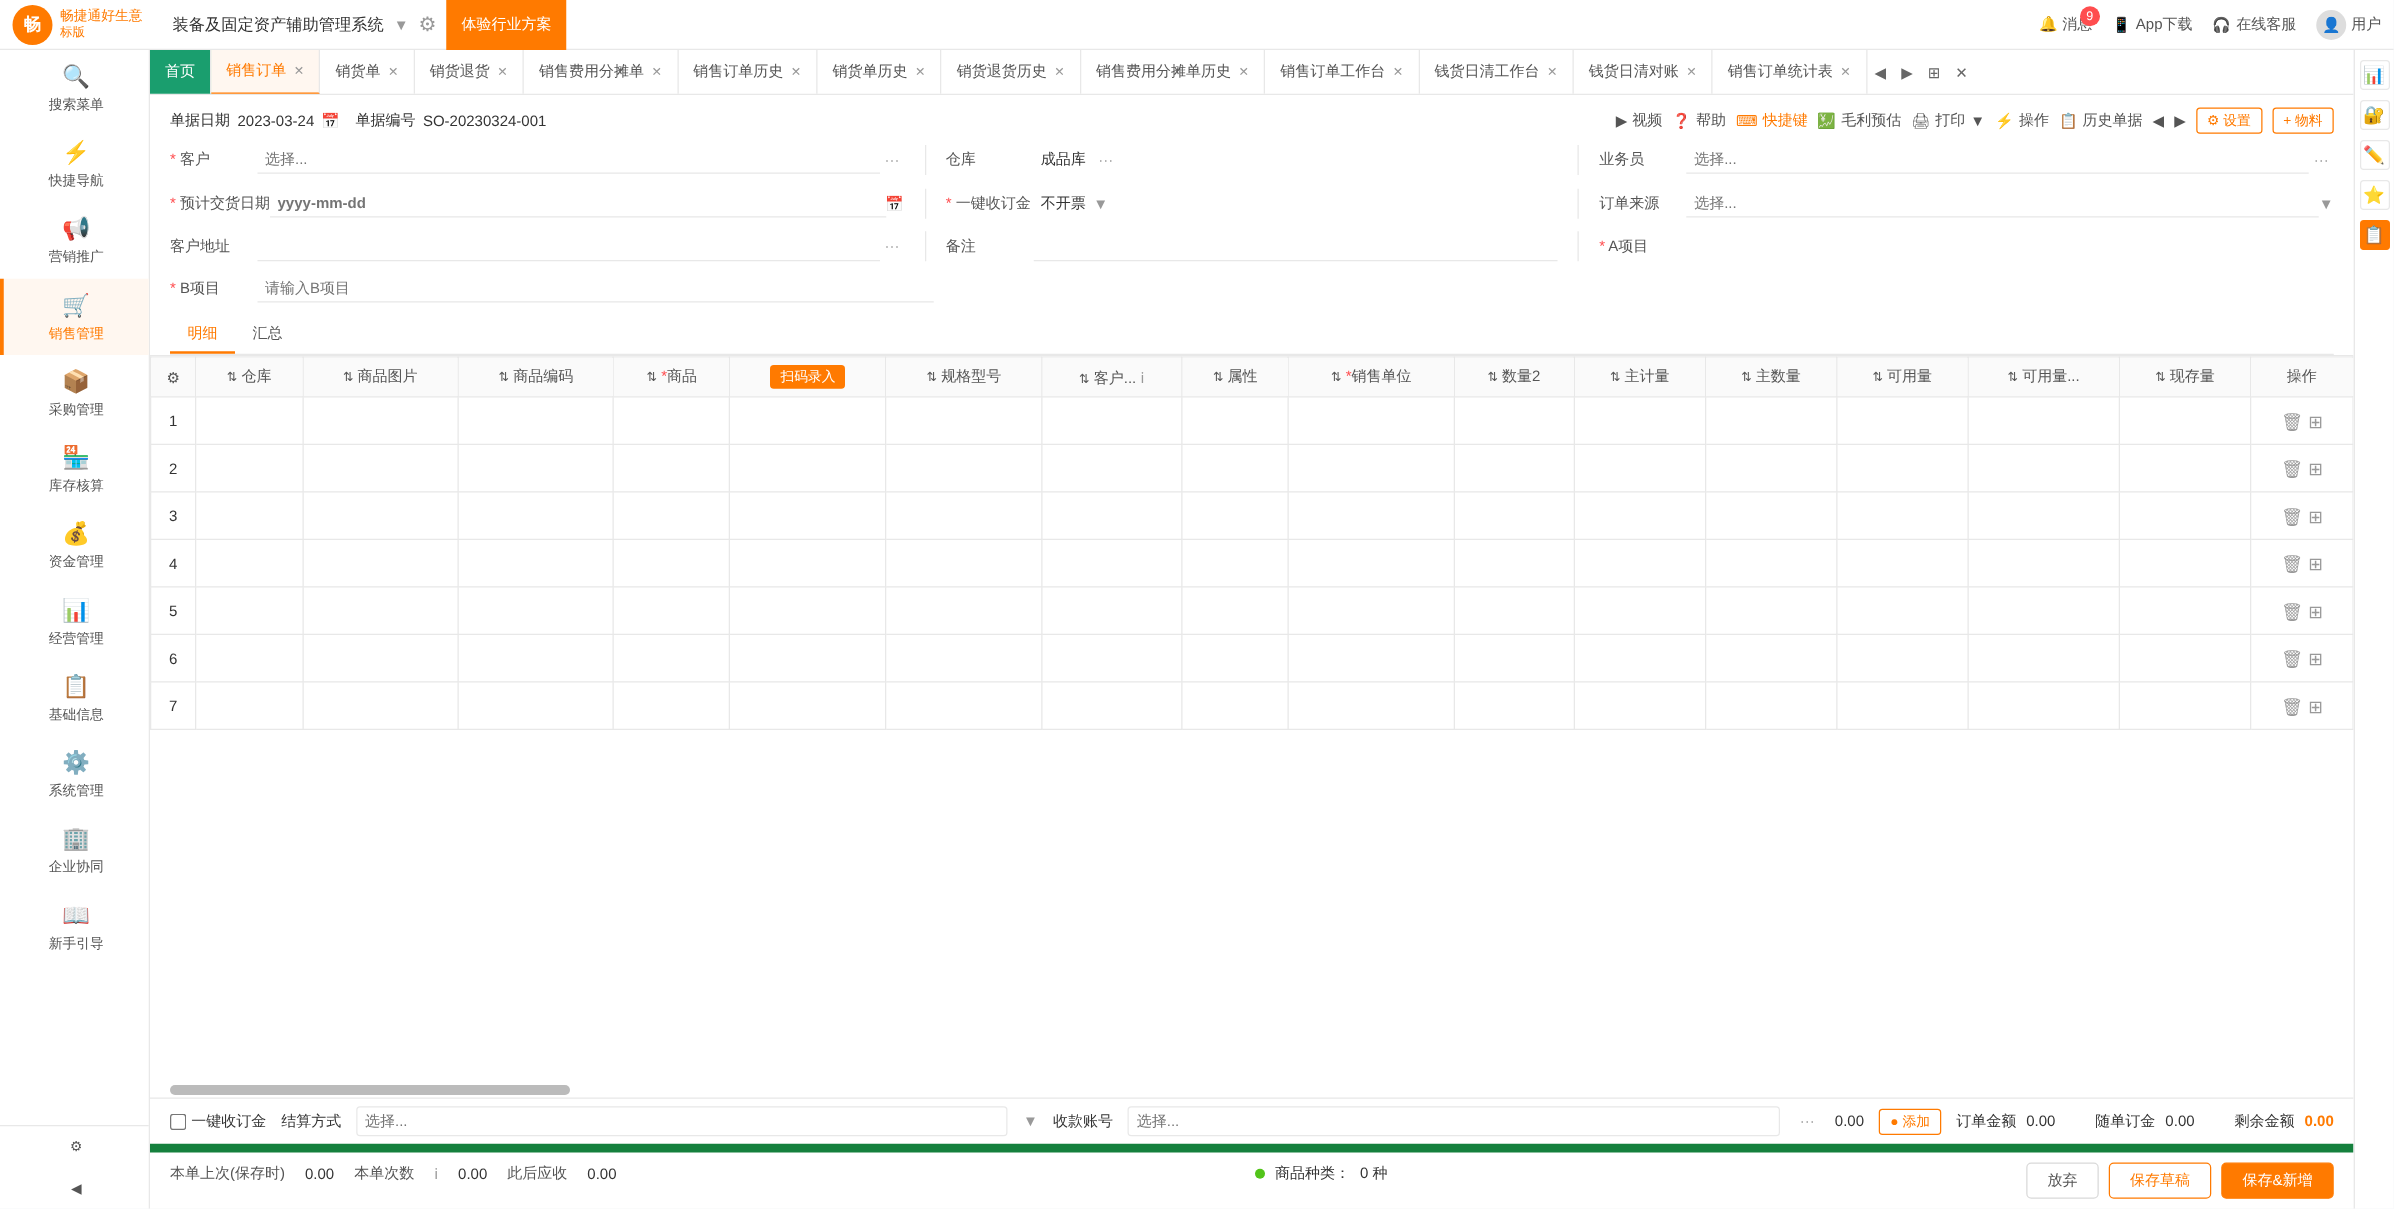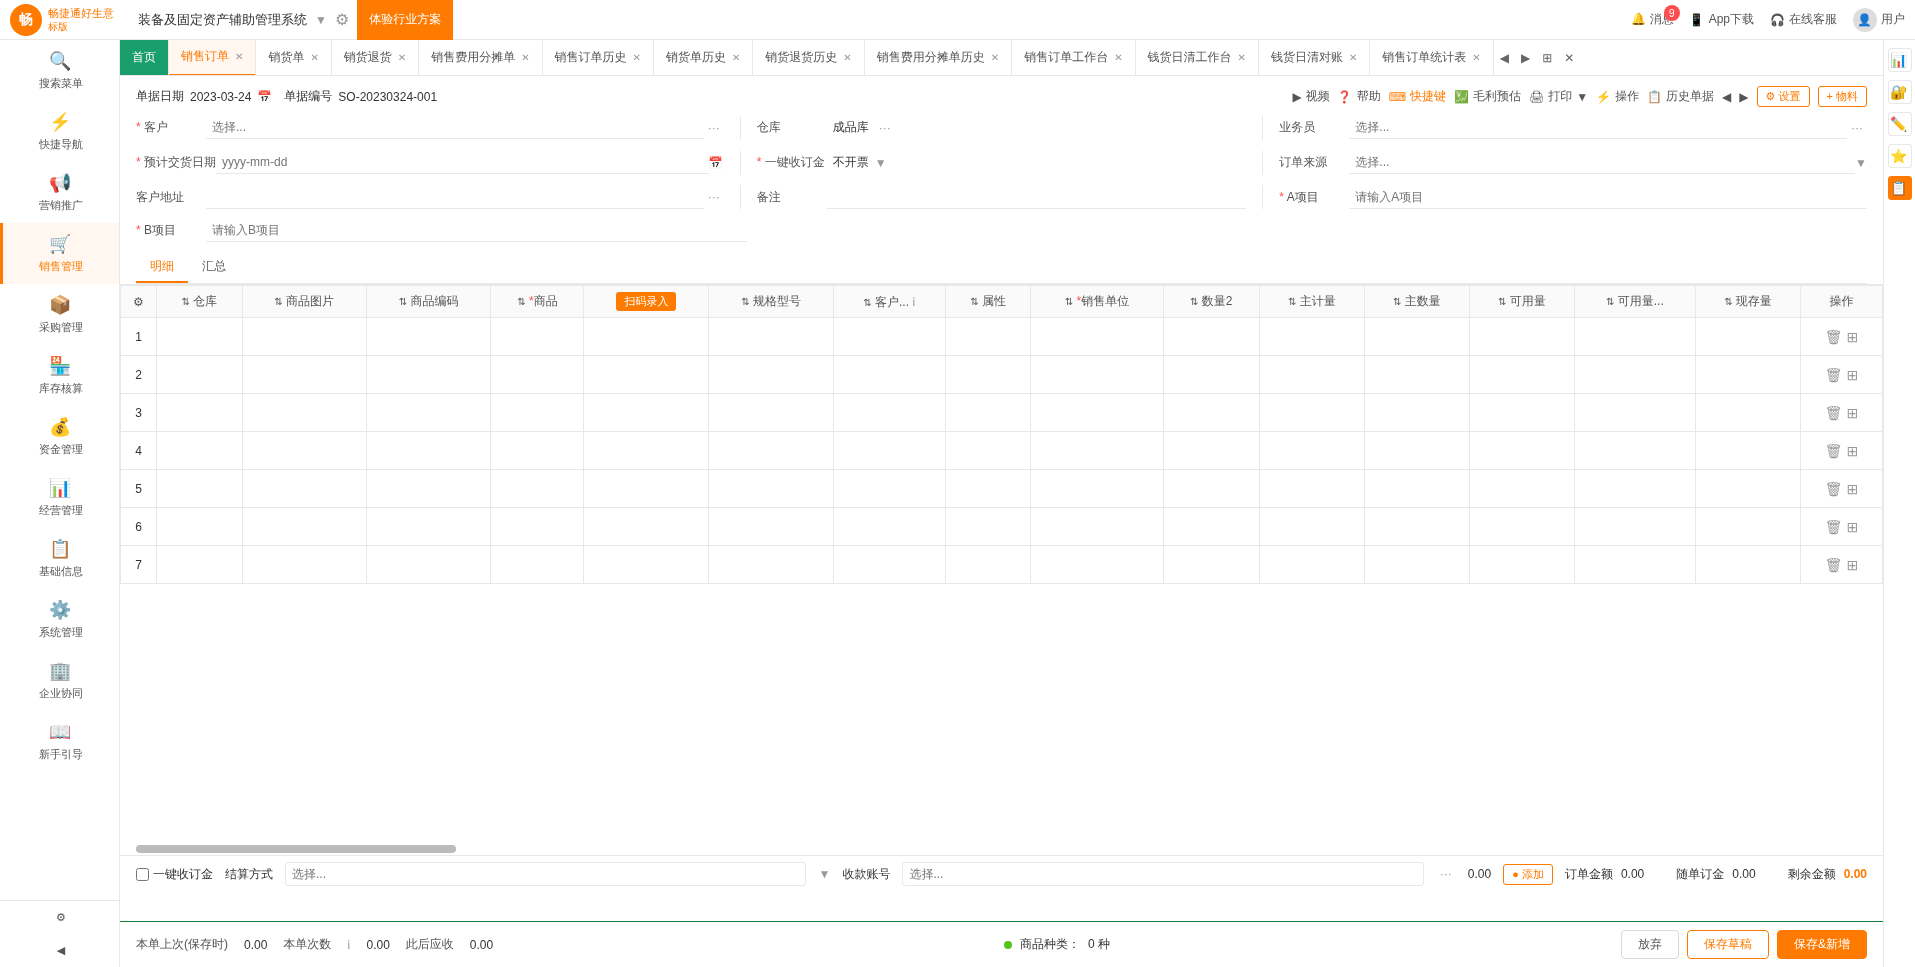--- a/index.html
+++ b/index.html
@@ -66,21 +66,21 @@
     .data-table { width: 100%; border-collapse: collapse; font-size: 12px; }
     .data-table th { background: #fafafa; border: 1px solid #e8e8e8; padding: 6px 8px; text-align: center; font-weight: normal; color: #555; white-space: nowrap; position: sticky; top: 0; z-index: 1; }
     .data-table td { border: 1px solid #e8e8e8; padding: 4px 8px; text-align: center; color: #333; height: 38px; }
     .col-settings { width: 36px; }
     .scan-btn { background: #ff7a00; color: white; border: none; padding: 2px 8px; border-radius: 3px; font-size: 11px; cursor: pointer; }
     
     
     .summary-row td { background: #fffbf0; font-weight: bold; color: #ff7a00; }
     
     
-    .bottom-bar { background: #fff; border-top: 1px solid #15803d; padding: 8px 16px; display: flex; align-items: center; justify-content: space-between; margin-top: 29px; }
+    .bottom-bar { background: #fff; border-top: 7px solid #15803d; padding: 8px 16px; display: flex; align-items: flex-start; justify-content: space-between; }
     .bottom-left { display: flex; align-items: center; gap: 16px; font-size: 12px; color: #555; }
     .bottom-right { display: flex; align-items: center; gap: 8px; }
     .btn { padding: 5px 16px; border-radius: 4px; cursor: pointer; font-size: 12px; border: 1px solid #d9d9d9; }
     .btn-default { background: #fff; color: #555; }
     .btn-outline { background: #fff; color: #ff7a00; border-color: #ff7a00; }
     .btn-primary { background: #ff7a00; color: white; border-color: #ff7a00; }
     
     
     .payment-row { display: flex; align-items: center; gap: 12px; padding: 6px 0; background: #fff; border-top: 1px solid #e8e8e8; }
     .checkbox-label { display: flex; align-items: center; gap: 4px; cursor: pointer; }
@@ -332,21 +332,21 @@
           <div class="form-field" style="flex:1.2">
             <span class="form-label">业务员</span>
             <input class="form-input" placeholder="选择..." style="color: rgb(153, 153, 153);">
             <span class="form-dots">···</span>
           </div>
         </div>
 
         <div class="form-row">
           <div class="form-field" style="flex:1.2">
             <span class="form-label required">预计交货日期</span>
-            <input class="form-input" placeholder="yyyy-mm-dd" style="color: #a21caf;">
+            <input class="form-input" placeholder="yyyy-mm-dd" style="color: #a21caf; font-weight: bold;">
             <span style="cursor:pointer;color:#999">📅</span>
           </div>
           <div class="form-divider"></div>
           <div class="form-field" style="flex:1">
             <span class="form-label required">一键收订金</span>
             <span style="color:#333;padding:4px 6px">不开票</span>
             <span style="cursor:pointer;color:#999">▼</span>
           </div>
           <div class="form-divider"></div>
           <div class="form-field" style="flex:1.2">
@@ -363,21 +363,20 @@
             <span class="form-dots">···</span>
           </div>
           <div class="form-divider"></div>
           <div class="form-field" style="flex:1">
             <span class="form-label">备注</span>
             <input class="form-input" placeholder="" style="">
           </div>
           <div class="form-divider"></div>
           <div class="form-field" style="flex:1.2">
             <span class="form-label required">A项目</span>
-            <input class="form-input" placeholder="请输入A项目" style="color: rgb(153, 153, 153);">
           </div>
         </div>
 
         <div class="form-row">
           <div class="form-field" style="flex:1.2">
             <span class="form-label required">B项目</span>
             <input class="form-input" placeholder="请输入B项目" style="color: rgb(153, 153, 153);">
           </div>
           <div style="flex:2.2"></div>
         </div>

